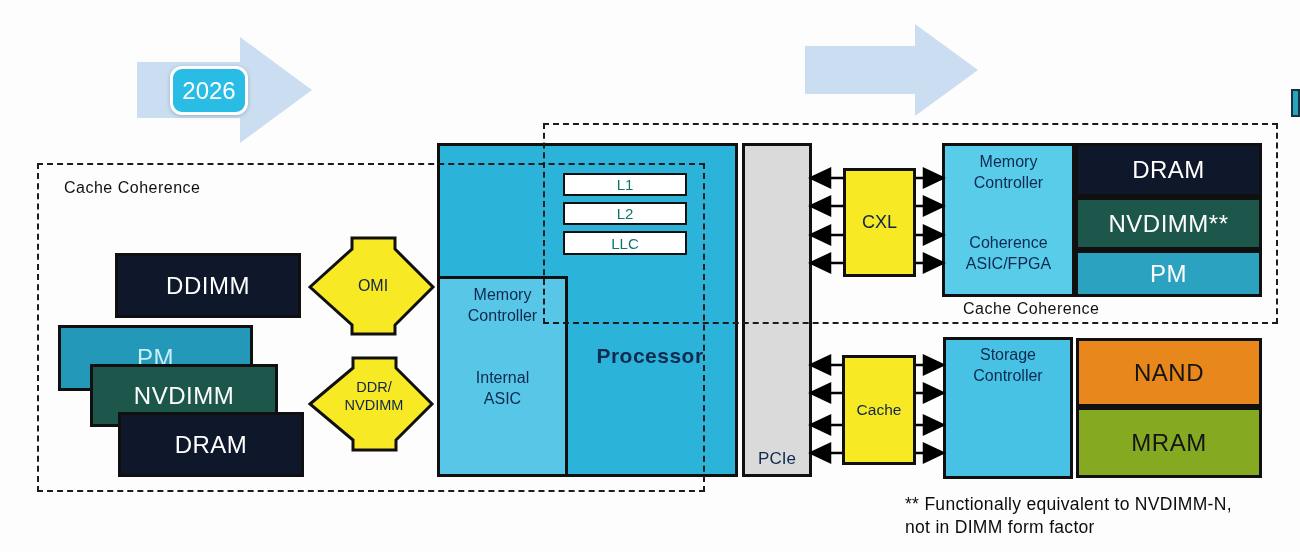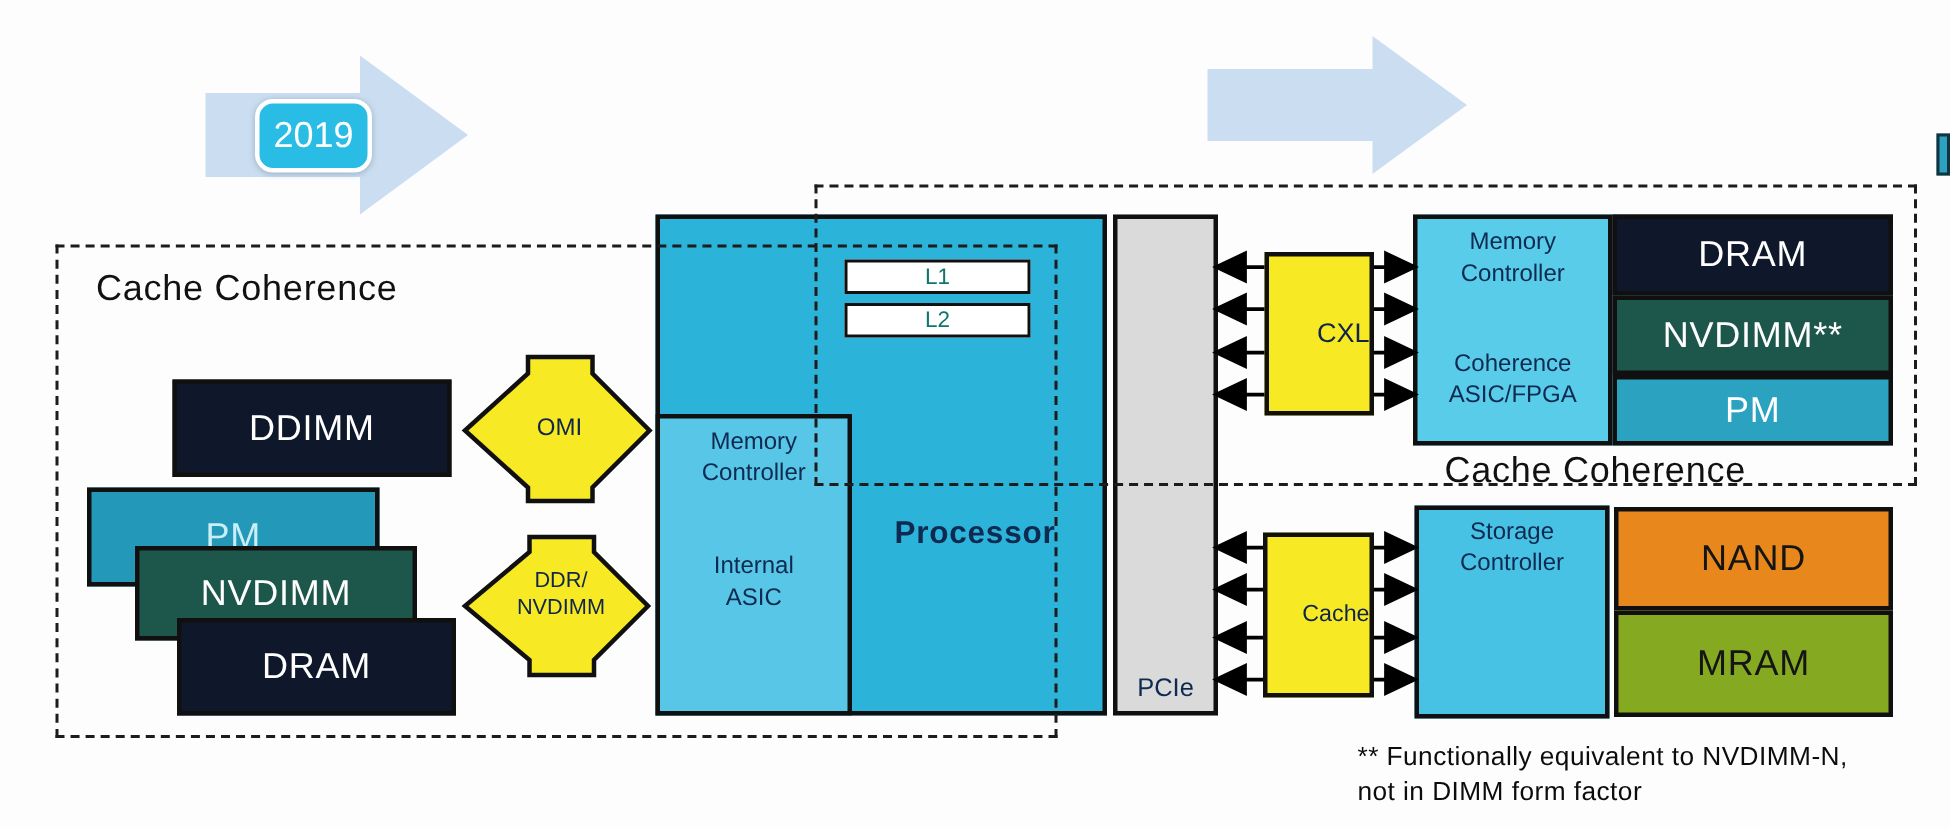--- a/index.html
+++ b/index.html
@@ -4,54 +4,54 @@
 <style>
   html,body{margin:0;padding:0;background:#ffffff;}
   #canvas{
     position:relative;width:1300px;height:552px;background:#fdfdfe;overflow:hidden;
     font-family:"Liberation Sans", sans-serif;color:#0e2a50;
   }
   .abs{position:absolute;box-sizing:border-box;}
   svg{position:absolute;left:0;top:0;overflow:visible;}
   
   .dashed{border:2px dashed #1c1c1c;background:transparent;z-index:30;pointer-events:none;}
-  .domain-title{font-size:24px;color:#111;letter-spacing:.5px;z-index:31;}
+  .domain-title{font-size:16px;color:#111;letter-spacing:.5px;z-index:31;}
   
   .box{border:3px solid #101010;display:flex;align-items:center;justify-content:center;
        letter-spacing:.5px;}
   .navy{background:#0f172a;color:#fff;}
   .darkteal{background:#1d574b;color:#fff;}
   .teal{background:#2aa2c0;color:#fff;}
   .module-label{font-size:24px;}
   .cyan-main{background:#2cb3da;}
   .cyan-light{background:#58c6e6;}
   .gray-bar{background:#dadada;}
   .ctrl-text{font-size:16px;line-height:21px;text-align:center;color:#0e2a50;z-index:12;}
   .cache-line{background:#fff;border:2px solid #101010;text-align:center;
               font-size:15px;color:#0f766e;z-index:12;}
   .chip{background:#29bce4;border:3px solid #fff;border-radius:12px;color:#fff;
         display:flex;align-items:center;justify-content:center;font-size:24px;
         box-shadow:0 1px 4px rgba(60,90,120,.35);z-index:25;}
   .yellow-node{background:#f7e923;border:3px solid #101010;display:flex;align-items:center;
-        justify-content:flex-end;color:#10254a;z-index:22;}
+        justify-content:center;color:#10254a;z-index:22;}
   .bus-label{z-index:23;text-align:center;color:#10254a;pointer-events:none;}
   .footnote{font-size:17.5px;line-height:23px;color:#0c0c0c;letter-spacing:.3px;z-index:5;}
 </style>
 </head>
 <body>
 
 <div id="canvas">
 
   <svg width="1300" height="552" style="z-index:1;">
     <polygon points="137,62 240,62 240,37 312,90 240,143 240,118 137,118" fill="#cbdef1"></polygon>
     <polygon points="805,46 915,46 915,24 978,70 915,116 915,94 805,94" fill="#cbdef1"></polygon>
   </svg>
 
   <div class="abs chip" style="left:170px;top:66px;width:78px;height:49px;">
-    <span>2019</span>
+    <span>2026</span>
   </div>
 
   <div class="abs" style="left:1291px;top:89px;width:9px;height:28px;background:#2aa2c0;border:2px solid #15333c;z-index:2;"></div>
 
   <div class="abs box navy" style="left:115px;top:253px;width:186px;height:65px;z-index:6;">
     <span class="module-label">DDIMM</span>
   </div>
   <div class="abs box teal" style="left:58px;top:325px;width:195px;height:66px;z-index:5;background:#2398b8;color:#c8eef8;">
     <span class="module-label">PM</span>
   </div>
@@ -70,20 +70,21 @@
   <div class="abs bus-label" style="left:330px;top:378px;width:88px;font-size:14.5px;line-height:18px;">
     <div>DDR/</div>
     <div>NVDIMM</div>
   </div>
 
   <div class="abs box cyan-main" style="left:437px;top:143px;width:301px;height:334px;z-index:10;"></div>
   <div class="abs" style="left:575px;top:344px;width:150px;text-align:center;font-size:21px;font-weight:600;letter-spacing:.5px;z-index:12;">Processor</div>
 
   <div class="abs cache-line" style="left:563px;top:173px;width:124px;height:23px;line-height:20px;"><span>L1</span></div>
   <div class="abs cache-line" style="left:563px;top:202px;width:124px;height:23px;line-height:20px;"><span>L2</span></div>
+  <div class="abs cache-line" style="left:563px;top:231px;width:124px;height:24px;line-height:21px;"><span>LLC</span></div>
 
   <div class="abs box cyan-light" style="left:437px;top:276px;width:131px;height:201px;z-index:11;"></div>
   <div class="abs ctrl-text" style="left:439px;top:284px;width:127px;">
     <div>Memory</div>
     <div>Controller</div>
   </div>
   <div class="abs ctrl-text" style="left:439px;top:367px;width:127px;">
     <div>Internal</div>
     <div>ASIC</div>
   </div>

